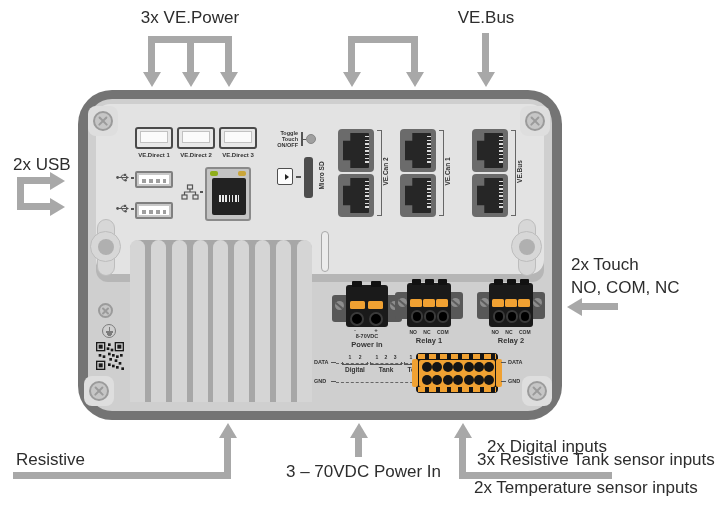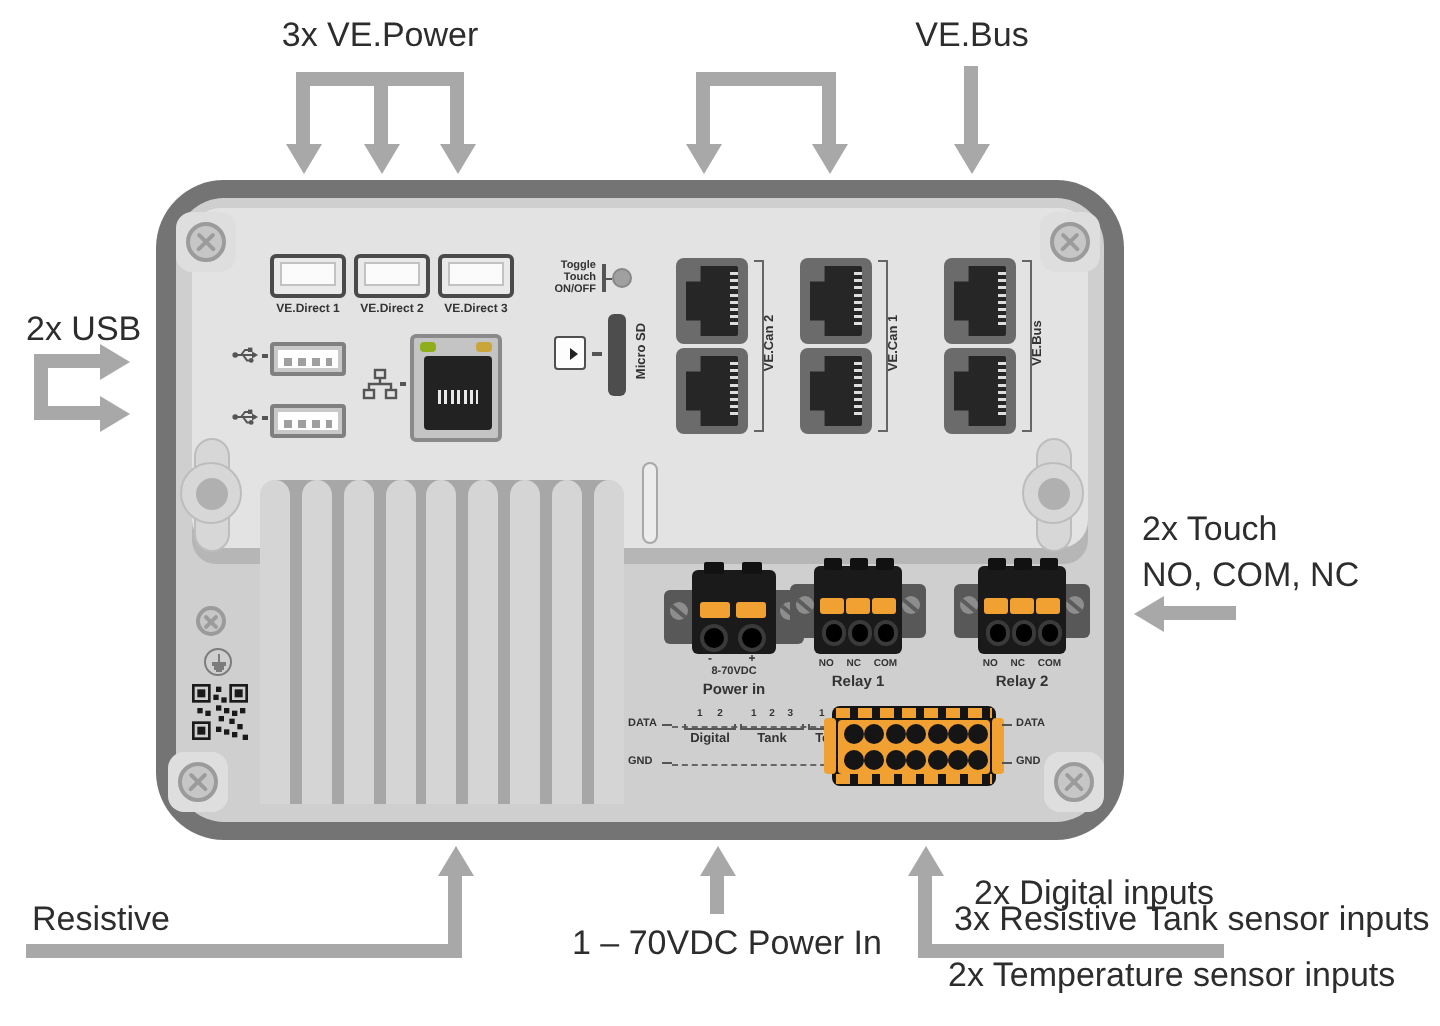--- a/index.html
+++ b/index.html
@@ -112,21 +112,21 @@
   <div class="bar" style="left:582px;top:303px;width:36px;height:7px;"></div>
   <div class="ah-left" style="left:567px;top:297.5px;"></div>
 
   <div class="lbl" style="left:16px;top:449px;">Resistive</div>
   <div class="bar" style="left:13px;top:472px;width:218px;height:7px;"></div>
   <div class="bar" style="left:224px;top:437px;width:7px;height:42px;"></div>
   <div class="ah-up" style="left:218.5px;top:423px;"></div>
 
   <div class="bar" style="left:355px;top:438px;width:7px;height:19px;"></div>
   <div class="ah-up" style="left:349.5px;top:423px;"></div>
-  <div class="lbl" style="left:286px;top:461px;">1 – 70VDC Power In</div>
+  <div class="lbl" style="left:286px;top:461px;">3 – 70VDC Power In</div>
 
   <div class="bar" style="left:459px;top:437px;width:7px;height:42px;"></div>
   <div class="ah-up" style="left:453.5px;top:423px;"></div>
   <div class="bar" style="left:459px;top:472px;width:153px;height:7px;"></div>
   <div class="lbl" style="left:487px;top:426px;margin-top:10px;">2x Digital inputs</div>
   <div class="lbl" style="left:477px;top:449px;">3x Resistive Tank sensor inputs</div>
   <div class="lbl" style="left:474px;top:477px;">2x Temperature sensor inputs</div>
 
   <div class="dev-outer"></div>
   <div class="dev-body"></div>

